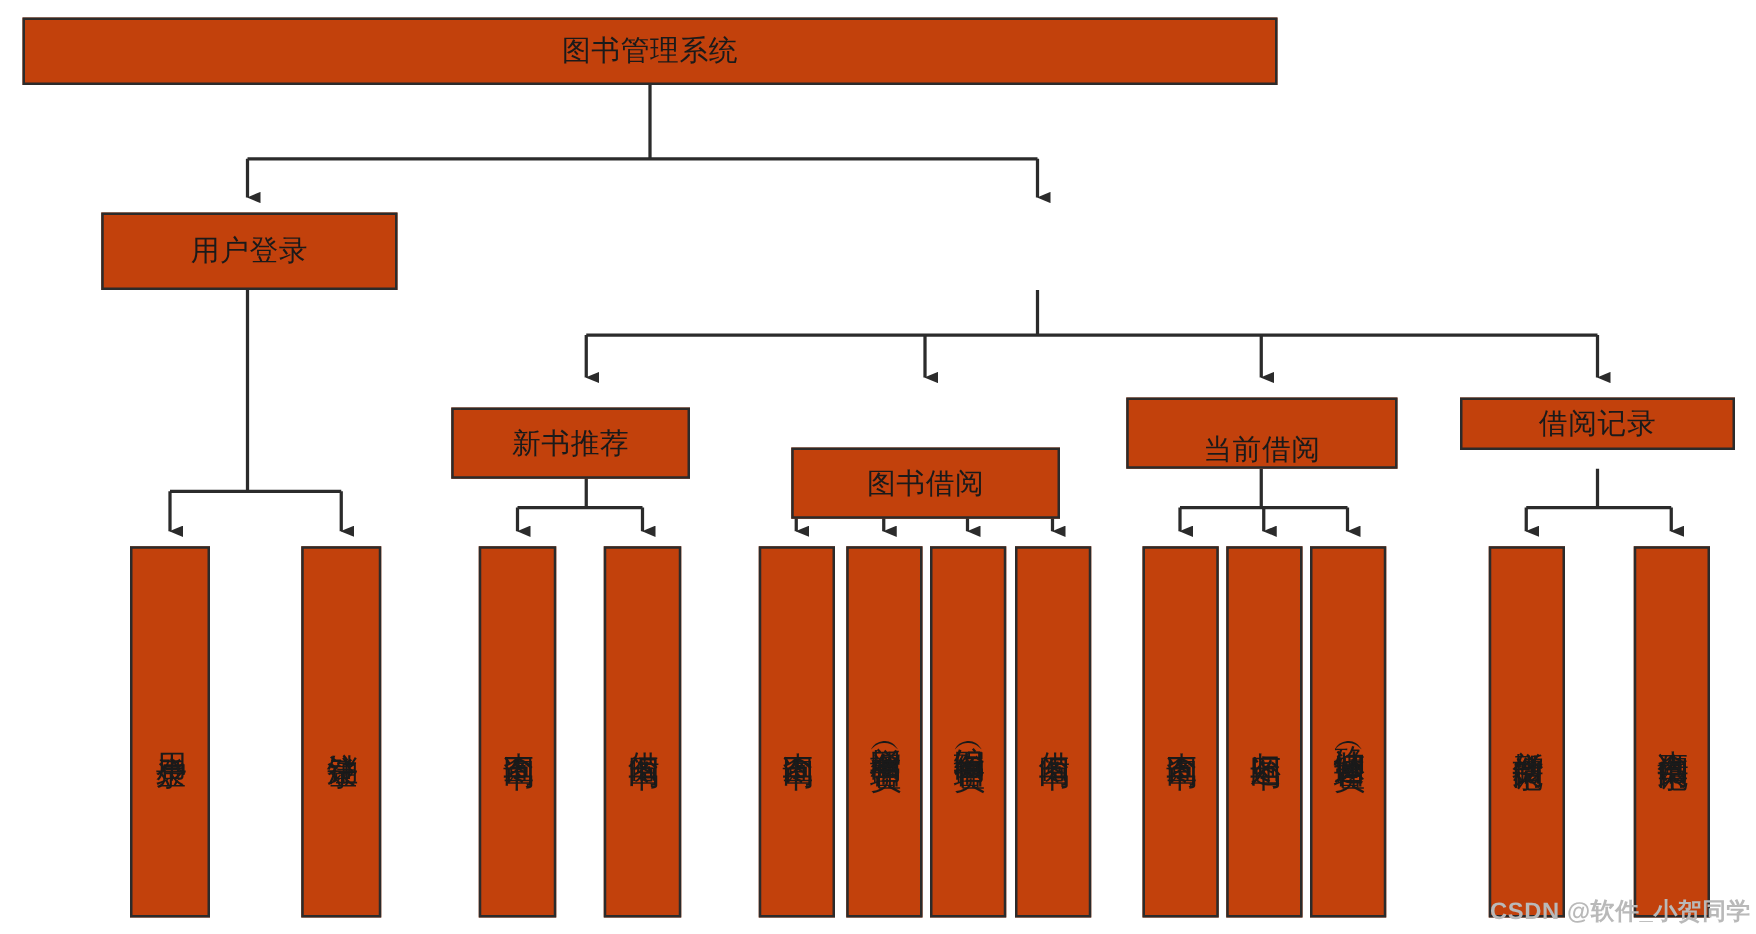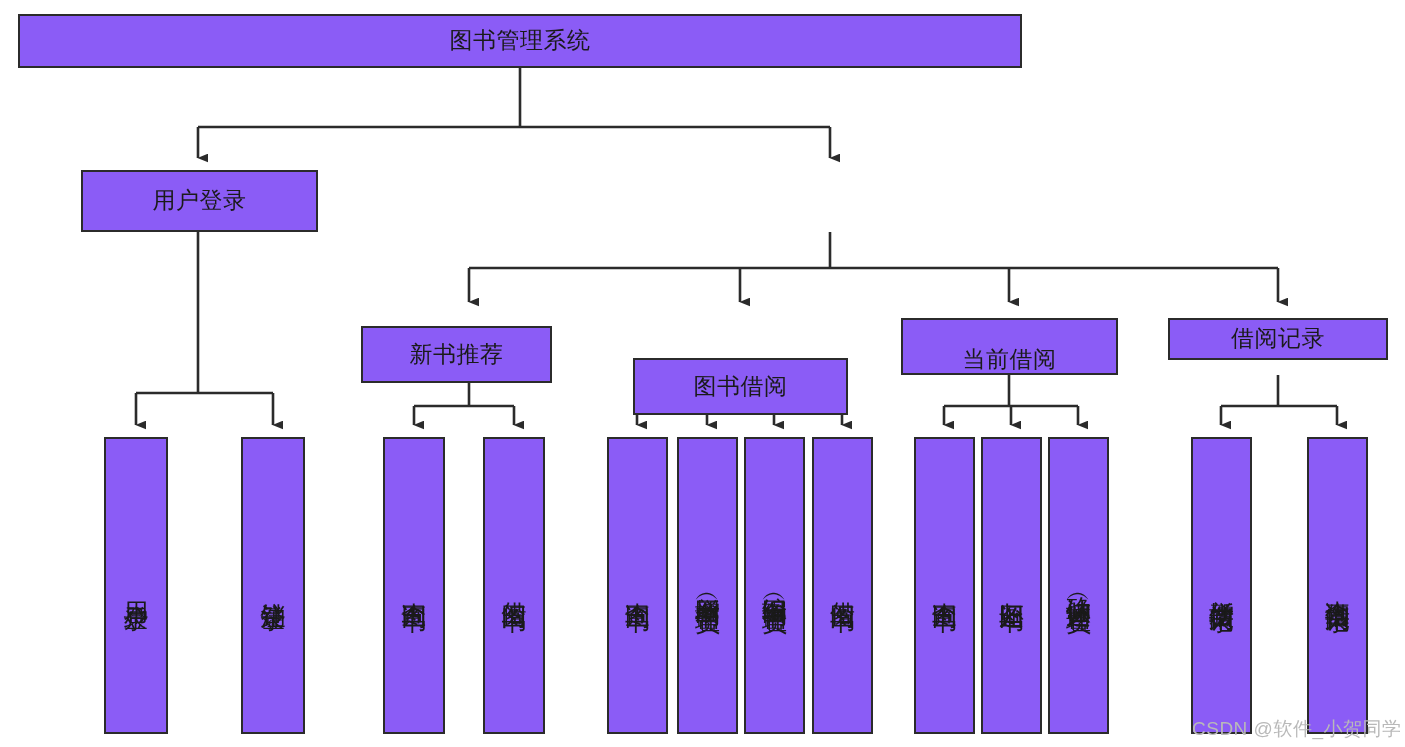--- a/index.html
+++ b/index.html
@@ -22,21 +22,21 @@
     position: absolute;
     left: 0;
     top: 0;
     width: 1405px;
     height: 747px;
     pointer-events: none;
   }
   .node {
     position: absolute;
     box-sizing: border-box;
-    background: #8b5cf6;
+    background: #c2410c;
     border: 2px solid #2b2b2b;
     display: flex;
     align-items: center;
     justify-content: center;
     color: #1a1a1a;
     z-index: 2;
   }
   .node-label {
     display: block;
     text-align: center;
@@ -201,15 +201,15 @@
   </div>
 
   <div class="node vertical" style="left:1191px; top:437px; width:61px; height:297px;">
     <span class="node-label">新增借阅记录</span>
   </div>
 
   <div class="node vertical" style="left:1307px; top:437px; width:61px; height:297px;">
     <span class="node-label">查询借阅记录</span>
   </div>
 
-  <div class="watermark" style="left:1192px; top:716px;">CSDN @软件_小贺同学</div>
+  <div class="watermark" style="left:1192px; top:716px;font-weight:bold;">CSDN @软件_小贺同学</div>
 
 </div>
 
 </body></html>

